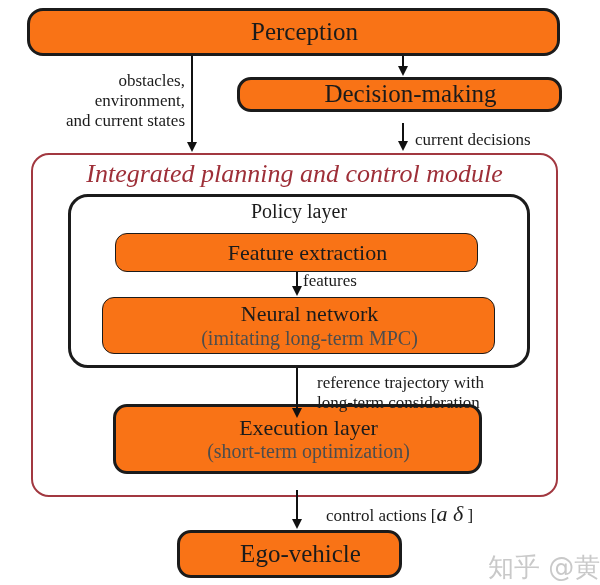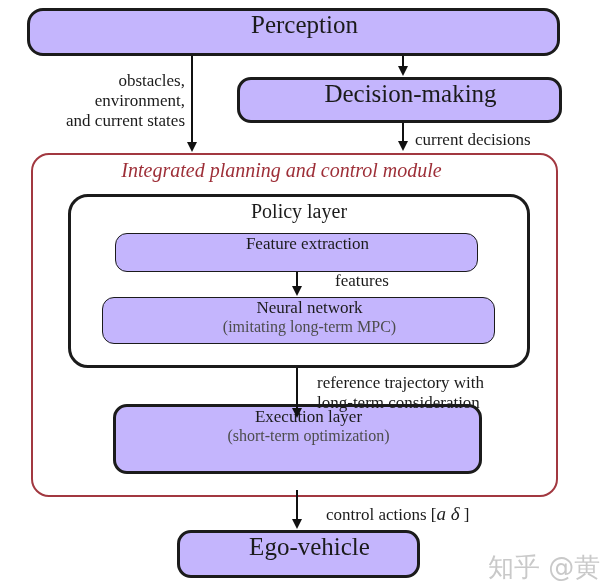--- a/index.html
+++ b/index.html
@@ -6,48 +6,49 @@
   .canvas{
     position:relative;
     width:600px;height:585px;
     background:#ffffff;
     font-family:"Liberation Serif","DejaVu Serif",serif;
     color:var(--text-black,#1b1b1b);
     overflow:hidden;
   }
   .box{
     position:absolute;
-    background:#c4b5fd;
+    background:#f97316;
     display:flex;
     flex-direction:column;
     align-items:center;
+    justify-content:center;
     box-sizing:border-box;
     text-align:center;
     line-height:1.15;
     padding-left:22px;
   }
   .thick{border:3px solid var(--box-border,#1b1b1b);}
   .thin{border:1.5px solid var(--box-border,#1b1b1b);}
   .lbl-lg{font-size:25px;}
-  .lbl-md{font-size:17px;}
-  .sub{font-size:16px;color:var(--subtitle-gray,#4d4d4d);}
+  .lbl-md{font-size:22px;}
+  .sub{font-size:20px;color:var(--subtitle-gray,#4d4d4d);}
   .module{
     position:absolute;
     left:31px;top:153px;width:527px;height:344px;
     border:2.5px solid var(--module-border,#a23840);
     border-radius:18px;
     box-sizing:border-box;
     background:transparent;
   }
   .module-title{
     position:absolute;
-    left:18px;top:159px;width:527px;
+    left:31px;top:159px;width:527px;
     text-align:center;
     font-style:italic;
-    font-size:20px;
+    font-size:26px;
     color:var(--module-title,#9e2f38);
   }
   .policy{
     position:absolute;
     left:68px;top:194px;width:462px;height:174px;
     border:3px solid var(--box-border,#1b1b1b);
     border-radius:20px;
     box-sizing:border-box;
   }
   .policy-title{
@@ -64,64 +65,64 @@
     border-top:10px solid var(--arrow-color,#111111);
   }
   .edge-label{
     position:absolute;
     font-size:17px;
     line-height:20px;
     color:var(--text-black,#1b1b1b);
     white-space:nowrap;
   }
   .edge-label span{display:block;}
-  .math{font-style:italic;font-size:19px;}
+  .math{font-style:italic;font-size:22px;}
   .watermark{
     position:absolute;
     left:488px;top:550px;
     font-size:26px;
     color:var(--watermark-gray,#c9c9c9);
     font-family:"DejaVu Sans","Liberation Sans",sans-serif;
     white-space:nowrap;
   }
 </style>
 </head>
 <body>
 
 <div class="canvas">
 
   <div class="box thick" style="left:27px;top:8px;width:533px;height:48px;border-radius:16px;">
     <span class="lbl-lg">Perception</span>
   </div>
 
-  <div class="box thick" style="left:237px;top:77px;width:325px;height:46px;border-radius:14px;">
+  <div class="box thick" style="left:237px;top:77px;width:325px;height:35px;border-radius:14px;">
     <span class="lbl-lg">Decision-making</span>
   </div>
 
   <div class="module"></div>
   <div class="module-title">Integrated planning and control module</div>
 
   <div class="policy"></div>
   <div class="policy-title">Policy layer</div>
 
   <div class="box thin" style="left:115px;top:233px;width:363px;height:39px;border-radius:12px;">
     <span class="lbl-md">Feature extraction</span>
   </div>
 
-  <div class="box thin" style="left:102px;top:297px;width:393px;height:47px;border-radius:12px;">
+  <div class="box thin" style="left:102px;top:297px;width:393px;height:57px;border-radius:12px;">
     <span class="lbl-md">Neural network</span>
     <span class="sub">(imitating long-term MPC)</span>
   </div>
 
   <div class="box thick" style="left:113px;top:404px;width:369px;height:70px;border-radius:14px;">
     <span class="lbl-md">Execution layer</span>
     <span class="sub">(short-term optimization)</span>
   </div>
 
-  <div class="box thick" style="left:177px;top:530px;width:243px;height:48px;border-radius:14px;">
+  <div class="box thick" style="left:177px;top:530px;width:225px;height:48px;border-radius:14px;">
     <span class="lbl-lg">Ego-vehicle</span>
   </div>
 
   <div class="vline" style="left:191.2px;top:56px;height:87px;"></div>
   <div class="ahead" style="left:186.5px;top:142px;"></div>
   <div class="edge-label" style="left:40px;top:71px;width:145px;text-align:right;">
     <span>obstacles,</span>
     <span>environment,</span>
     <span>and current states</span>
   </div>
@@ -130,21 +131,21 @@
   <div class="ahead" style="left:397.5px;top:66px;"></div>
 
   <div class="vline" style="left:402.2px;top:123px;height:19px;"></div>
   <div class="ahead" style="left:397.5px;top:141px;"></div>
   <div class="edge-label" style="left:415px;top:130px;">
     <span>current decisions</span>
   </div>
 
   <div class="vline" style="left:296.2px;top:272px;height:15px;"></div>
   <div class="ahead" style="left:291.5px;top:286px;"></div>
-  <div class="edge-label" style="left:303px;top:271px;margin-left:32px;">
+  <div class="edge-label" style="left:303px;top:271px;">
     <span>features</span>
   </div>
 
   <div class="vline" style="left:296.2px;top:368px;height:41px;"></div>
   <div class="ahead" style="left:291.5px;top:408px;"></div>
   <div class="edge-label" style="left:317px;top:373px;">
     <span>reference trajectory with</span>
     <span>long-term consideration</span>
   </div>
 

